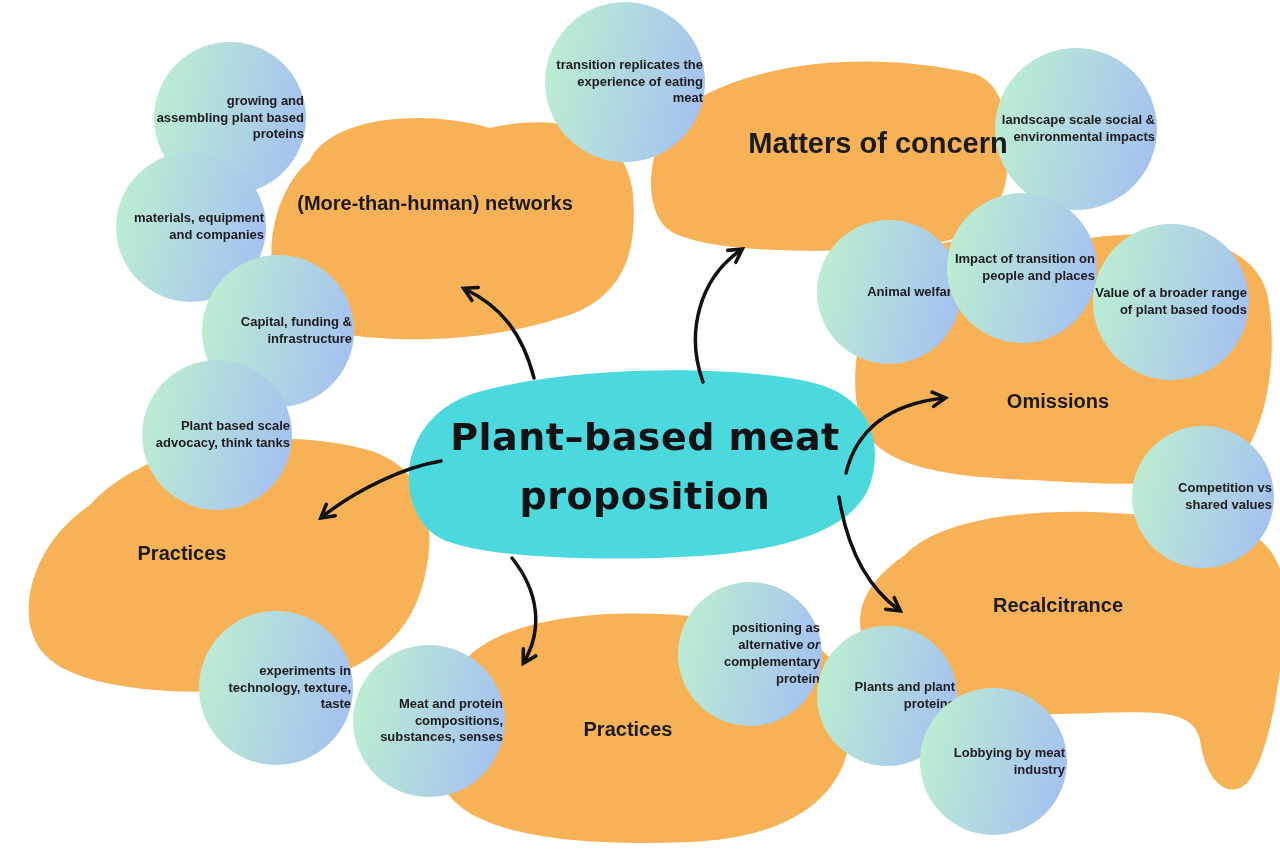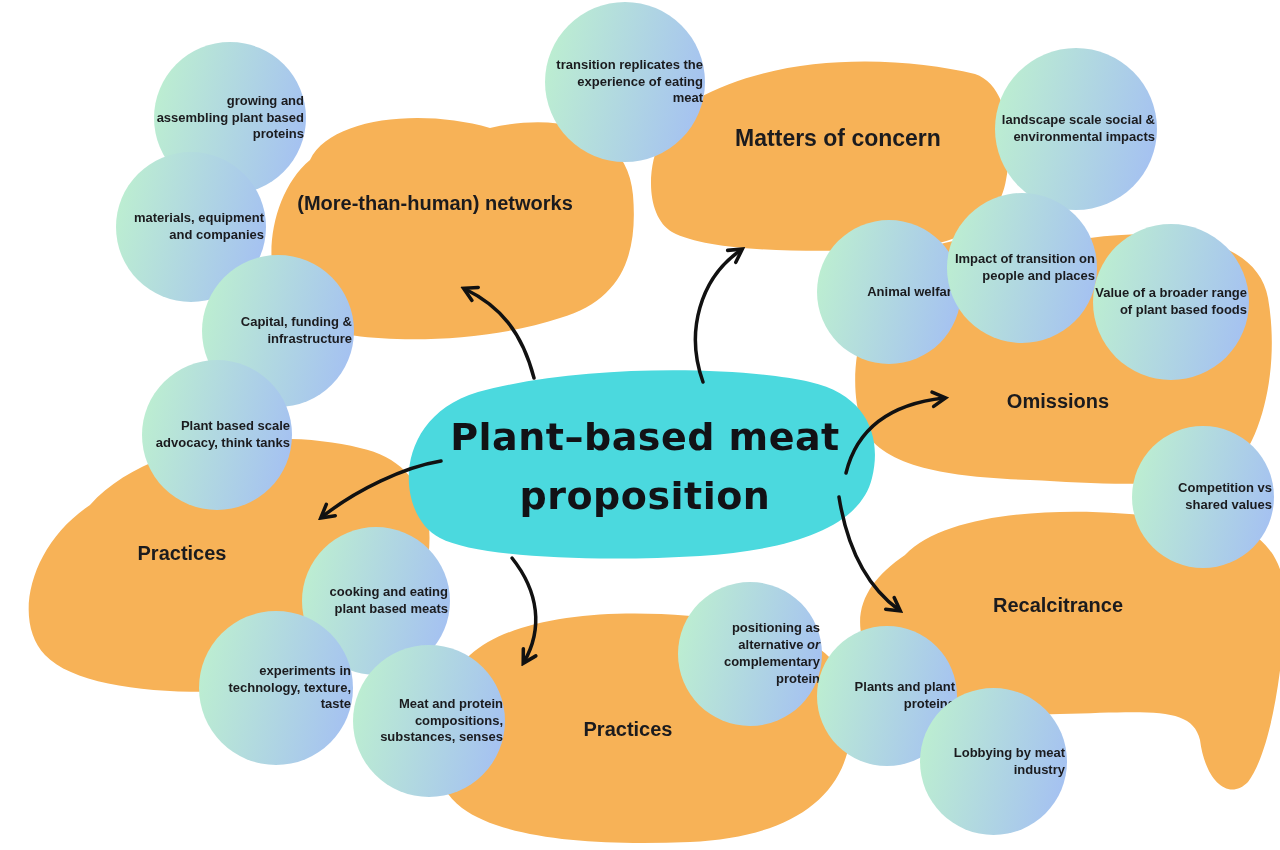--- a/index.html
+++ b/index.html
@@ -80,41 +80,38 @@
     </div>
   <div class="bubble" style="left:947px;top:193px;width:150px;height:150px">
       <span class="bubble-text">Impact of transition on people and places</span>
     </div>
   <div class="bubble" style="left:1093px;top:224px;width:156px;height:156px">
       <span class="bubble-text">Value of a broader range of plant based foods</span>
     </div>
   <div class="bubble" style="left:1132px;top:426px;width:142px;height:142px">
       <span class="bubble-text">Competition vs shared values</span>
     </div>
-  <div class="bubble" style="left:302px;top:527px;width:148px;height:148px">
-      <span class="bubble-text">cooking and eating plant based meats</span>
-    </div>
   <div class="bubble" style="left:199px;top:611px;width:154px;height:154px">
       <span class="bubble-text">experiments in technology, texture, taste</span>
     </div>
   <div class="bubble" style="left:353px;top:645px;width:152px;height:152px">
       <span class="bubble-text">Meat and protein compositions, substances, senses</span>
     </div>
   <div class="bubble" style="left:678px;top:582px;width:144px;height:144px">
     <span class="bubble-text"><span>positioning as alternative</span> <i>or</i> <span>complementary protein</span></span>
   </div>
   <div class="bubble" style="left:817px;top:626px;width:140px;height:140px">
       <span class="bubble-text">Plants and plant proteins</span>
     </div>
   <div class="bubble" style="left:920px;top:688px;width:147px;height:147px">
       <span class="bubble-text">Lobbying by meat industry</span>
     </div>
 
   <div class="heading" style="left:265px;top:186px;width:340px">(More-than-human) networks</div>
-  <div class="heading" style="left:678px;top:118px;width:320px;font-size:23px">Matters of concern</div>
+  <div class="heading" style="left:718px;top:118px;width:320px;font-size:29px">Matters of concern</div>
   <div class="heading" style="left:958px;top:384px;width:200px">Omissions</div>
   <div class="heading" style="left:928px;top:588px;width:260px">Recalcitrance</div>
   <div class="heading" style="left:92px;top:536px;width:180px">Practices</div>
   <div class="heading" style="left:528px;top:712px;width:200px">Practices</div>
 
   <div class="center-label">Plant–based meat proposition</div>
 
   <svg class="layer" viewBox="0 0 1280 850" aria-hidden="true">
     <defs>
       <marker id="ah" viewBox="0 0 12 12" refX="9" refY="6" markerWidth="5.5" markerHeight="5.5" orient="auto-start-reverse">

